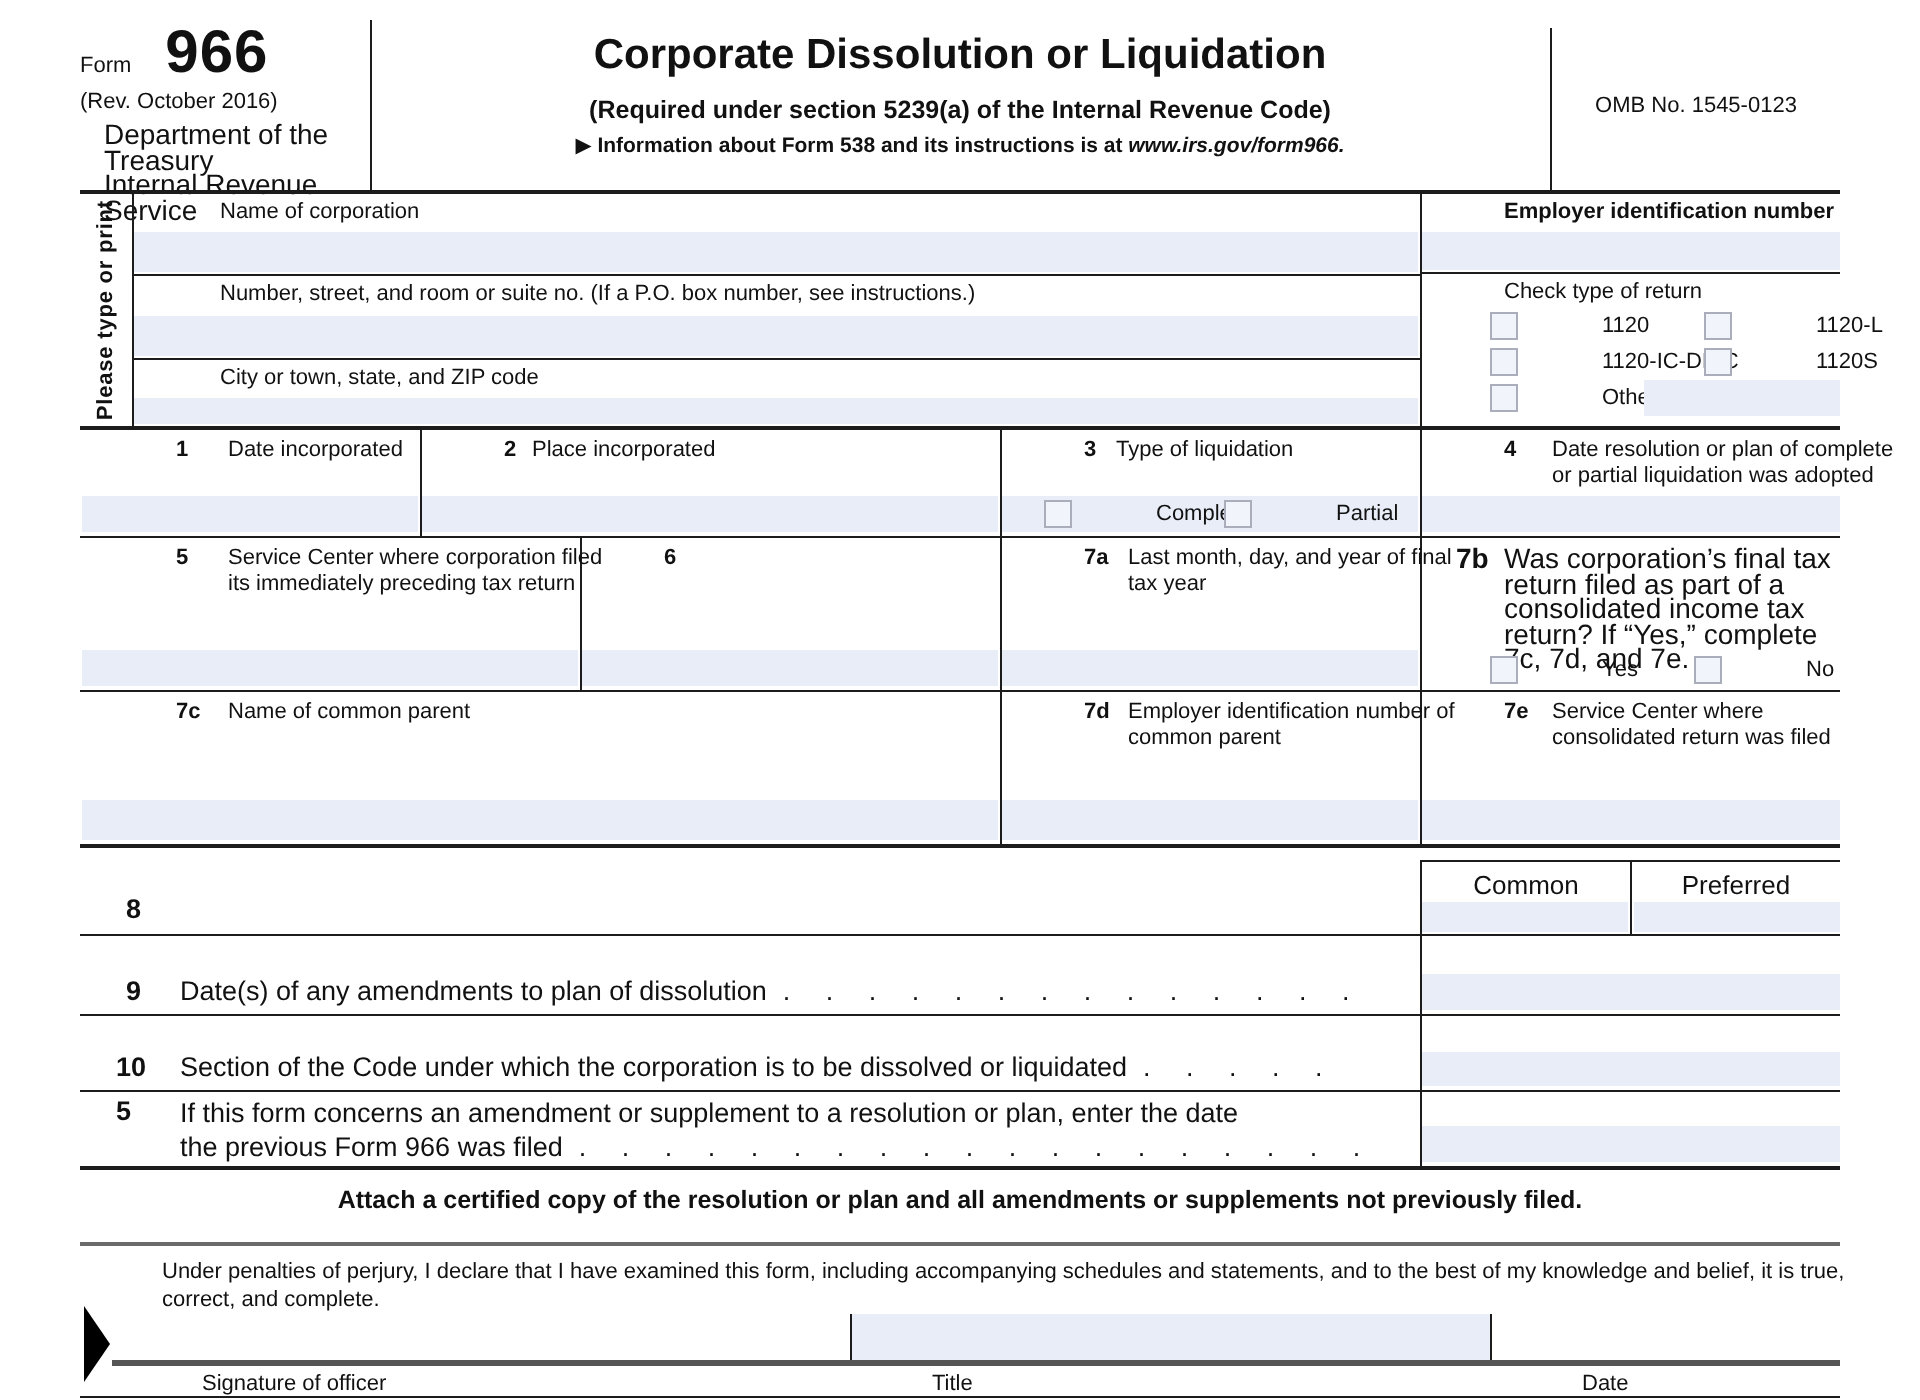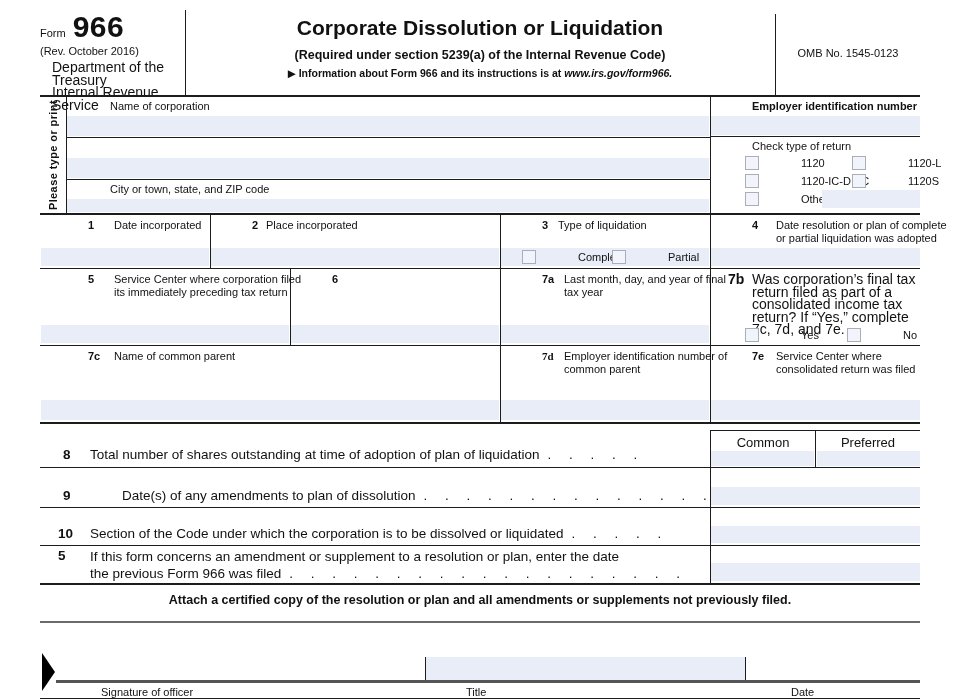--- a/index.html
+++ b/index.html
@@ -27,54 +27,55 @@
   .colhead{position:absolute;font-size:13px;text-align:center;}
   .tri{position:absolute;width:0;height:0;border-top:19px solid transparent;
        border-bottom:19px solid transparent;border-left:13px solid #000;}
 </style>
 </head>
 <body>
 
 <div class="page">
 
   <div class="abs" style="left:40px;top:10px;width:145px;height:85px;">
-    <div style="display:flex;align-items:baseline;gap:7px;">
+    <div style="display:flex;align-items:baseline;gap:17px;">
       <span style="font-size:11px;">Form</span>
       <span style="font-size:30px;font-weight:bold;letter-spacing:.5px;">966</span>
     </div>
     <div style="font-size:11px;margin-top:1px;">(Rev. October 2016)</div>
     <div class="sm" style="margin-top:4px;">Department of the Treasury</div>
     <div class="sm">Internal Revenue Service</div>
   </div>
   <div class="vline" style="left:185px;top:10px;width:1px;height:85px;"></div>
 
   <div class="abs hdr-center" style="left:186px;top:8px;width:588px;height:87px;">
     <div class="title">Corporate Dissolution or Liquidation</div>
     <div class="subtitle">(Required under section 5239(a) of the Internal Revenue Code)</div>
     <div class="infoline">
       <span>▶</span>
-      <span>Information about Form 966 and its instructions is at </span><span class="url">www.irs.gov/form966.</span>
+      <span>Information about Form 538 and its instructions is at </span><span class="url">www.irs.gov/form966.</span>
     </div>
   </div>
 
   <div class="vline" style="left:775px;top:14px;width:1px;height:81px;"></div>
   <div class="abs" style="left:776px;top:10px;width:144px;height:85px;display:flex;align-items:center;justify-content:center;">
     <span style="font-size:11px;">OMB No. 1545-0123</span>
   </div>
   <div class="hline" style="left:40px;top:95px;width:880px;height:2px;"></div>
 
   <div class="abs" style="left:40px;top:97px;width:26px;height:116px;display:flex;align-items:center;justify-content:center;">
     <span class="side-label-text">Please type or print</span>
   </div>
   <div class="vline" style="left:66px;top:97px;width:1px;height:116px;"></div>
 
   <div class="cell-label lbl" style="left:74px;top:100px;">Name of corporation</div>
   <div class="blue" style="left:67px;top:116px;width:642px;height:20px;"></div>
   <div class="hline" style="left:67px;top:137px;width:643px;height:1px;"></div>
 
+  <div class="cell-label lbl" style="left:74px;top:141px;">Number, street, and room or suite no. (If a P.O. box number, see instructions.)</div>
   <div class="blue" style="left:67px;top:158px;width:642px;height:20px;"></div>
   <div class="hline" style="left:67px;top:179px;width:643px;height:1px;"></div>
 
   <div class="cell-label lbl" style="left:74px;top:183px;">City or town, state, and ZIP code</div>
   <div class="blue" style="left:67px;top:199px;width:642px;height:13px;"></div>
 
   <div class="vline" style="left:710px;top:97px;width:1px;height:116px;"></div>
   <div class="cell-label lbl" style="left:716px;top:100px;font-weight:bold;">Employer identification number</div>
   <div class="blue" style="left:711px;top:116px;width:209px;height:19px;"></div>
   <div class="hline" style="left:711px;top:136px;width:209px;height:1px;"></div>
@@ -144,64 +145,64 @@
 
   <div class="hline" style="left:40px;top:345px;width:880px;height:1px;"></div>
 
   <div class="vline" style="left:500px;top:346px;width:1px;height:76px;"></div>
   <div class="vline" style="left:710px;top:346px;width:1px;height:76px;"></div>
 
   <div class="cell-label lbl num" style="left:52px;top:350px;">7c</div>
   <div class="cell-label lbl" style="left:78px;top:350px;">Name of common parent</div>
   <div class="blue" style="left:41px;top:400px;width:458px;height:20px;"></div>
 
-  <div class="cell-label lbl num" style="left:506px;top:350px;font-family:Liberation Serif, serif;">7d</div>
+  <div class="cell-label lbl num" style="left:506px;top:350px;">7d</div>
   <div class="cell-label lbl" style="left:528px;top:350px;width:165px;">Employer identification number of common parent</div>
   <div class="blue" style="left:501px;top:400px;width:208px;height:20px;"></div>
 
   <div class="cell-label lbl num" style="left:716px;top:350px;">7e</div>
   <div class="cell-label lbl" style="left:740px;top:350px;width:170px;">Service Center where consolidated return was filed</div>
   <div class="blue" style="left:711px;top:400px;width:209px;height:20px;"></div>
 
   <div class="hline" style="left:40px;top:422px;width:880px;height:2px;"></div>
 
   <div class="hline" style="left:710px;top:430px;width:210px;height:1px;"></div>
   <div class="vline" style="left:710px;top:430px;width:1px;height:153px;"></div>
   <div class="vline" style="left:815px;top:430px;width:1px;height:37px;"></div>
   <div class="colhead" style="left:711px;top:435px;width:104px;">Common</div>
   <div class="colhead" style="left:816px;top:435px;width:104px;">Preferred</div>
   <div class="blue" style="left:711px;top:451px;width:103px;height:15px;"></div>
   <div class="blue" style="left:817px;top:451px;width:103px;height:15px;"></div>
 
   <div class="bigline" style="left:63px;top:447px;font-weight:bold;">8</div>
-  <div class="bigline" style="left:90px;top:447px;"><span>Total number of shares outstanding at time of adoption of plan of liquidation</span><span class="dots">. . . . .</span></div>
   <div class="hline" style="left:40px;top:467px;width:880px;height:1px;"></div>
 
   <div class="bigline" style="left:63px;top:488px;font-weight:bold;">9</div>
-  <div class="bigline" style="left:90px;top:488px;margin-left:32px;"><span>Date(s) of any amendments to plan of dissolution</span><span class="dots">. . . . . . . . . . . . . .</span></div>
+  <div class="bigline" style="left:90px;top:488px;"><span>Date(s) of any amendments to plan of dissolution</span><span class="dots">. . . . . . . . . . . . . .</span></div>
   <div class="blue" style="left:711px;top:487px;width:209px;height:18px;"></div>
   <div class="hline" style="left:40px;top:507px;width:880px;height:1px;"></div>
 
   <div class="bigline" style="left:58px;top:526px;font-weight:bold;">10</div>
   <div class="bigline" style="left:90px;top:526px;"><span>Section of the Code under which the corporation is to be dissolved or liquidated</span><span class="dots">. . . . .</span></div>
   <div class="blue" style="left:711px;top:526px;width:209px;height:17px;"></div>
   <div class="hline" style="left:40px;top:545px;width:880px;height:1px;"></div>
 
   <div class="bigline" style="left:58px;top:548px;font-weight:bold;">5</div>
   <div class="bigline" style="left:90px;top:548px;width:615px;line-height:17px;">
     <span>If this form concerns an amendment or supplement to a resolution or plan, enter the date</span><br>
     <span>the previous Form 966 was filed</span><span class="dots">. . . . . . . . . . . . . . . . . . .</span>
   </div>
   <div class="blue" style="left:711px;top:563px;width:209px;height:18px;"></div>
   <div class="hline" style="left:40px;top:583px;width:880px;height:2px;"></div>
 
   <div class="abs" style="left:40px;top:593px;width:880px;text-align:center;font-size:12.5px;font-weight:bold;">Attach a certified copy of the resolution or plan and all amendments or supplements not previously filed.</div>
 
   <div class="hline gray" style="left:40px;top:621px;width:880px;height:2px;"></div>
 
+  <div class="abs lbl" style="left:45px;top:629px;width:872px;line-height:14px;">Under penalties of perjury, I declare that I have examined this form, including accompanying schedules and statements, and to the best of my knowledge and belief, it is true, correct, and complete.</div>
 
   <div class="tri" style="left:42px;top:653px;"></div>
   <div class="blue" style="left:426px;top:657px;width:319px;height:23px;"></div>
   <div class="vline" style="left:425px;top:657px;width:1px;height:23px;"></div>
   <div class="vline" style="left:745px;top:657px;width:1px;height:23px;"></div>
   <div class="hline" style="left:56px;top:680px;width:864px;height:3px;background:#555;"></div>
 
   <div class="cell-label lbl" style="left:65px;top:686px;">Signature of officer</div>
   <div class="cell-label lbl" style="left:430px;top:686px;">Title</div>
   <div class="cell-label lbl" style="left:755px;top:686px;">Date</div>

